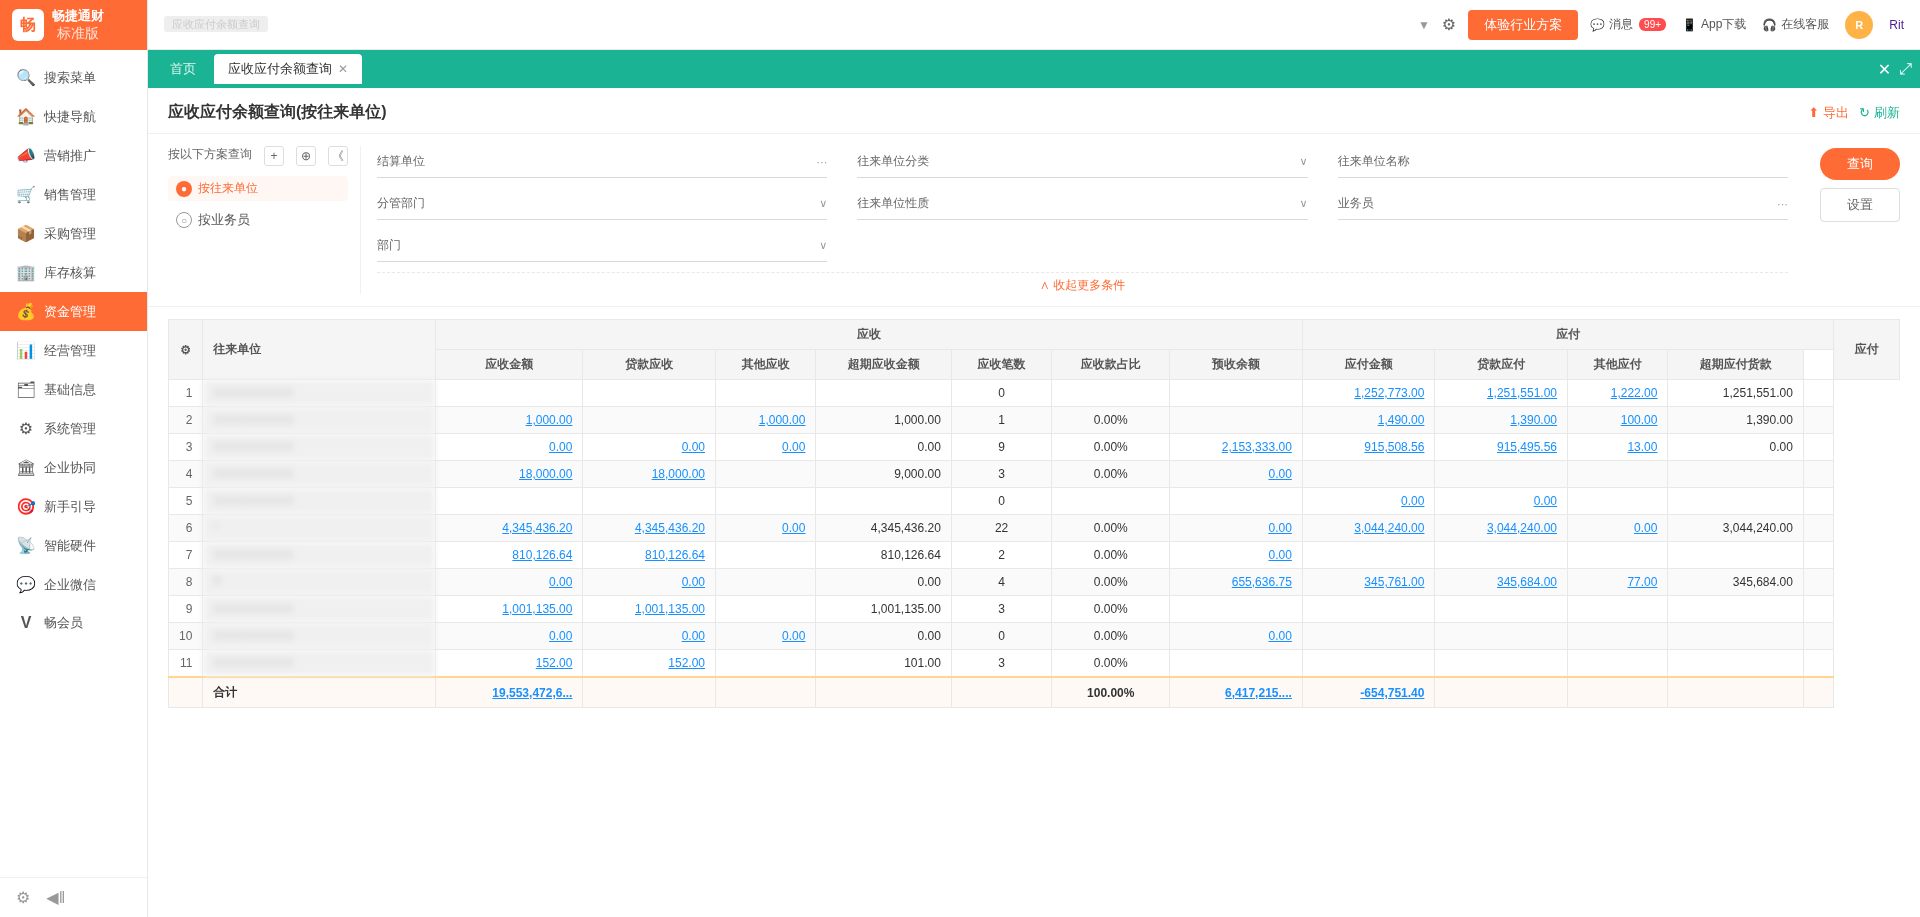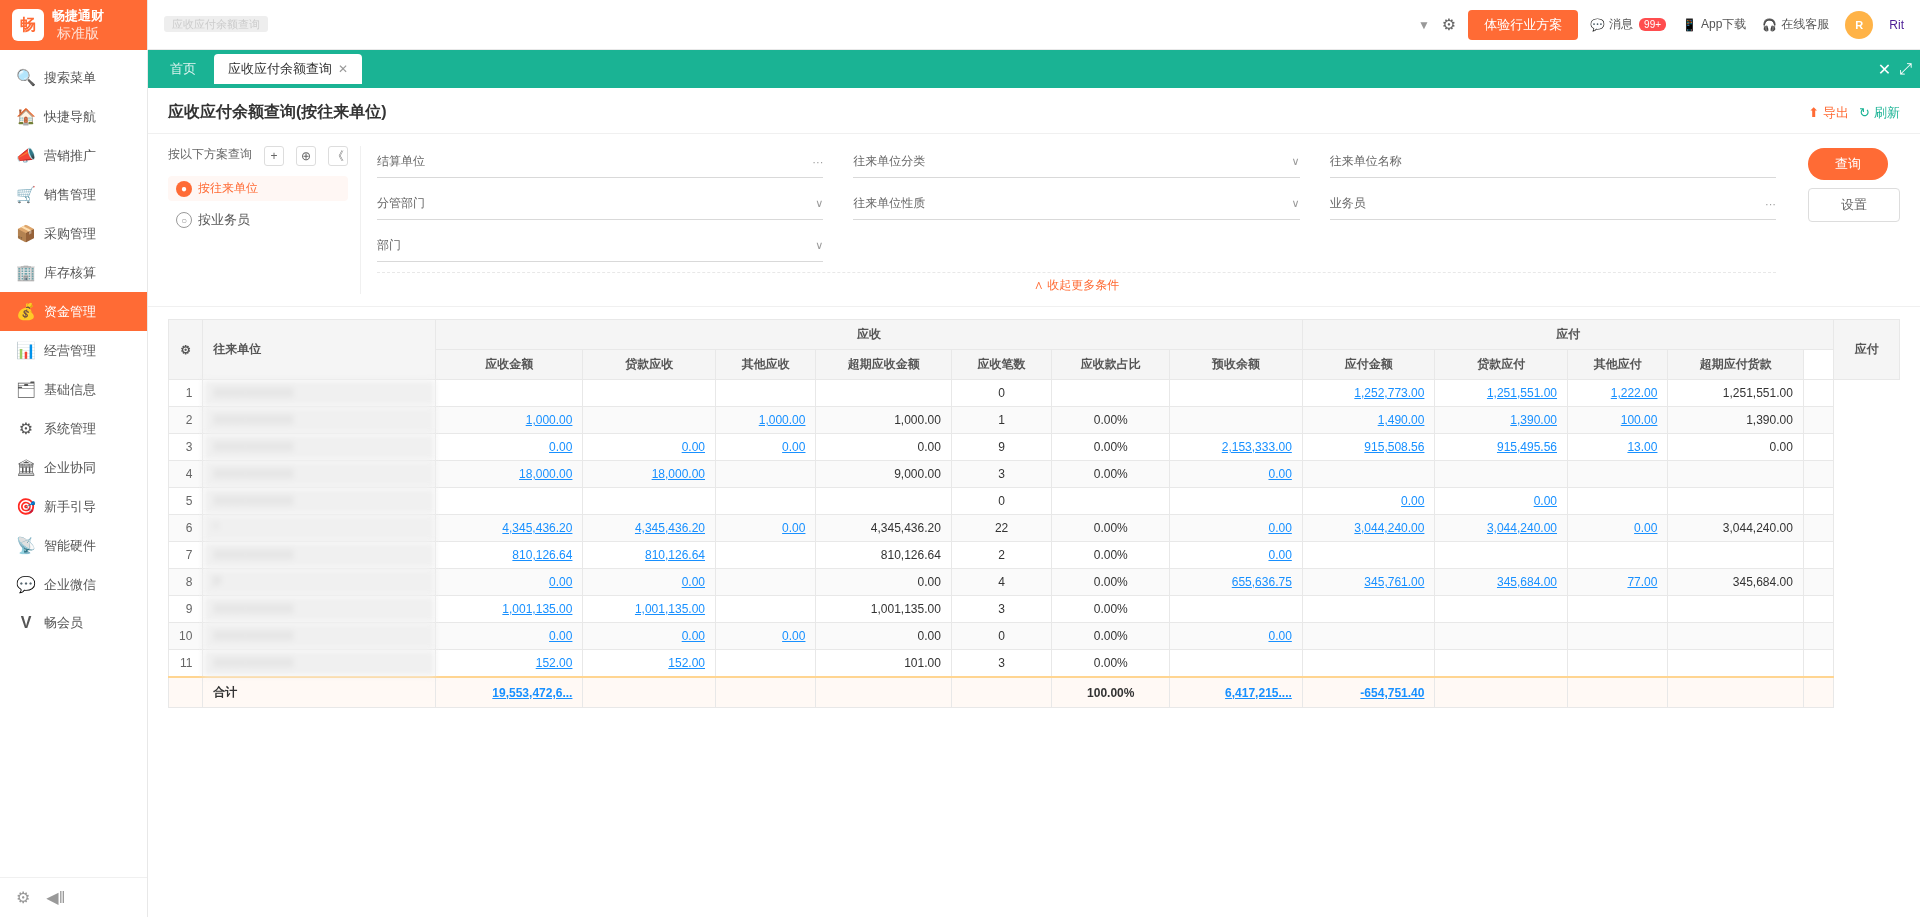--- a/index.html
+++ b/index.html
@@ -87,21 +87,21 @@
     .btn-export { color: #ff6b35; border: none; background: none; cursor: pointer; font-size: 13px; display: flex; align-items: center; gap: 4px; }
     .btn-refresh { color: #1ab394; border: none; background: none; cursor: pointer; font-size: 13px; display: flex; align-items: center; gap: 4px; }
     .field-more { color: #ff6b35; cursor: pointer; }
     .field-arrow { color: #999; cursor: pointer; font-size: 10px; }
     .btn-query {
       background: #ff6b35; color: #fff; border: none; padding: 7px 24px;
       border-radius: 16px; cursor: pointer; font-size: 13px; width: 80px;
     }
     .btn-setting {
       background: #fff; color: #666; border: 1px solid #ddd; padding: 7px 25px;
-      border-radius: 4px; cursor: pointer; font-size: 13px; width: 92px;
+      border-radius: 4px; cursor: pointer; font-size: 13px; width: 80px;
     }
 
     
     .table-area { padding: 12px 20px; background: #fff; }
     .data-table { width: 100%; border-collapse: collapse; font-size: 12px; }
     .data-table th, .data-table td {
       border: 1px solid #e8e8e8; padding: 6px 10px; text-align: right;
     }
     .data-table th { background: #f5f5f5; font-weight: bold; color: #555; text-align: center; }
     .data-table td.name-col { text-align: left; }

